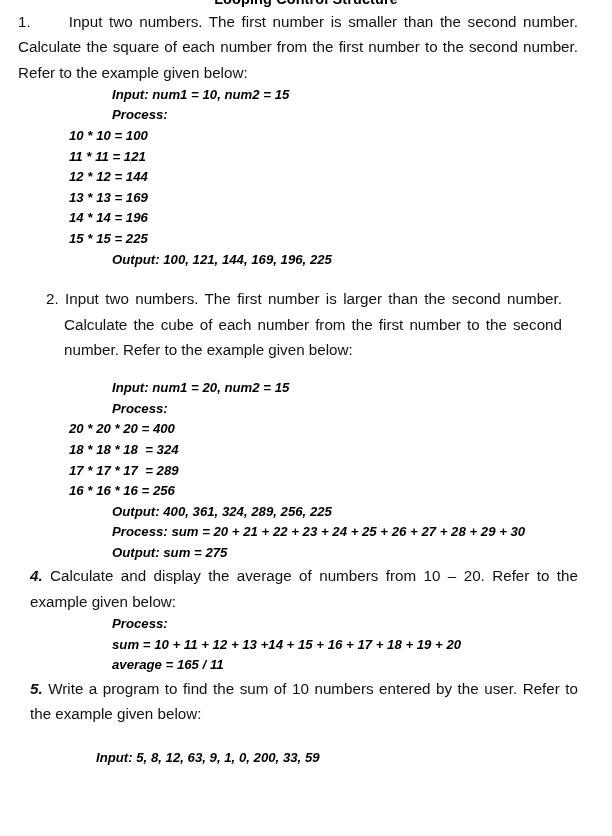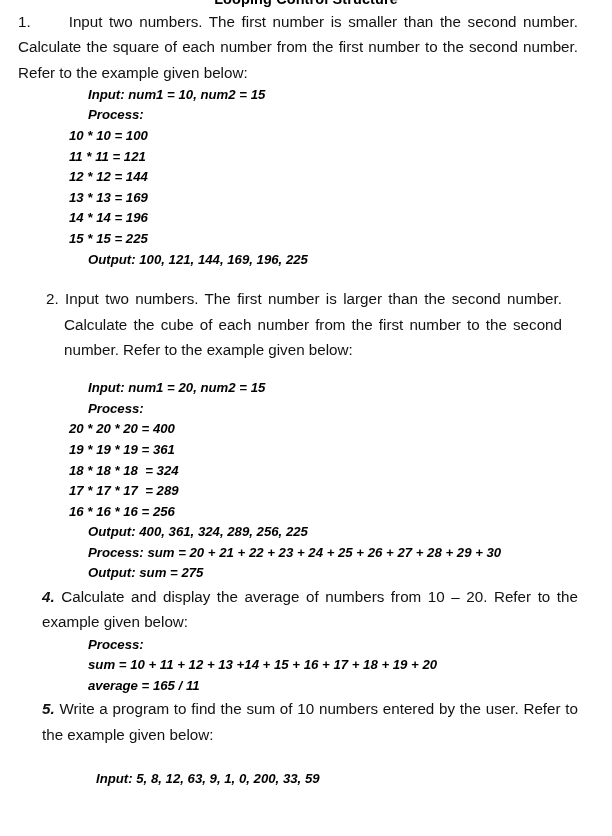--- a/index.html
+++ b/index.html
@@ -78,33 +78,33 @@
   }
   
   .item-3 {
     margin: 0;
     padding: 0 34px 0 48px;
     text-indent: -18px;
   }
   
   .item-4, .item-5 {
     margin: 0;
-    padding: 0 34px 0 42px;
+    padding: 0 34px 0 30px;
     text-indent: 0;
   }
 
   
   .example {
     font-weight: bold;
     font-style: italic;
     font-size: 13.2px;
     line-height: 20.6px;
     white-space: pre;
   }
-  .lvl-1 { padding-left: 88px; font-style: italic; }
+  .lvl-1 { padding-left: 112px; font-style: italic; }
   .lvl-2 { padding-left: 69px; }
   .lvl-3 { padding-left: 96px; }
 
   .spacer-5 { height: 22px; }
 </style>
 </head>
 <body>
 
 <div class="page">
 
@@ -123,21 +123,20 @@
     <div class="example lvl-2">14 * 14 = 196</div>
     <div class="example lvl-2">15 * 15 = 225</div>
     <div class="example lvl-1">Output: 100, 121, 144, 169, 196, 225</div>
 
     <p class="item item-2"><span class="num plain">2.</span>
       <span>Input two numbers. The first number is larger than the second number. Calculate the cube of each number from the first number to the second number. Refer to the example given below:</span></p>
 
     <div class="example lvl-1">Input: num1 = 20, num2 = 15</div>
     <div class="example lvl-1">Process:</div>
     <div class="example lvl-2">20 * 20 * 20 = 400</div>
-    <div class="example lvl-2">19 * 19 * 19 = 361</div>
     <div class="example lvl-2">18 * 18 * 18  = 324</div>
     <div class="example lvl-2">17 * 17 * 17  = 289</div>
     <div class="example lvl-2">16 * 16 * 16 = 256</div>
     <div class="example lvl-1">Output: 400, 361, 324, 289, 256, 225</div>
 
 
     <div class="example lvl-1">Process: sum = 20 + 21 + 22 + 23 + 24 + 25 + 26 + 27 + 28 + 29 + 30</div>
     <div class="example lvl-1">Output: sum = 275</div>
 
     <p class="item item-4"><span class="num">4.</span>

